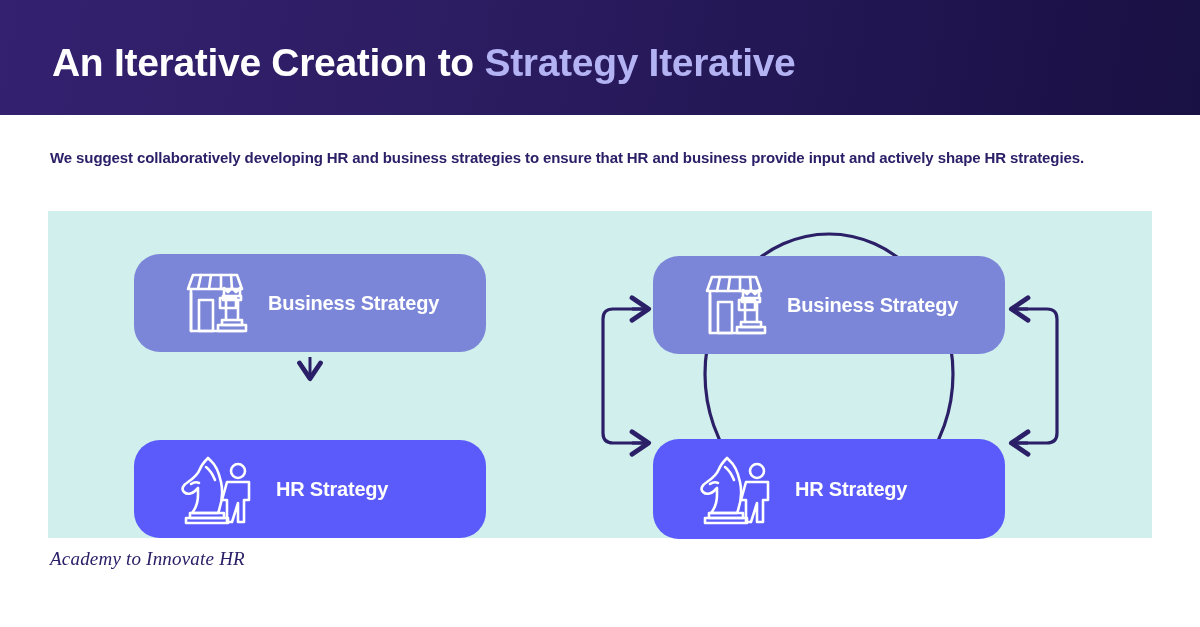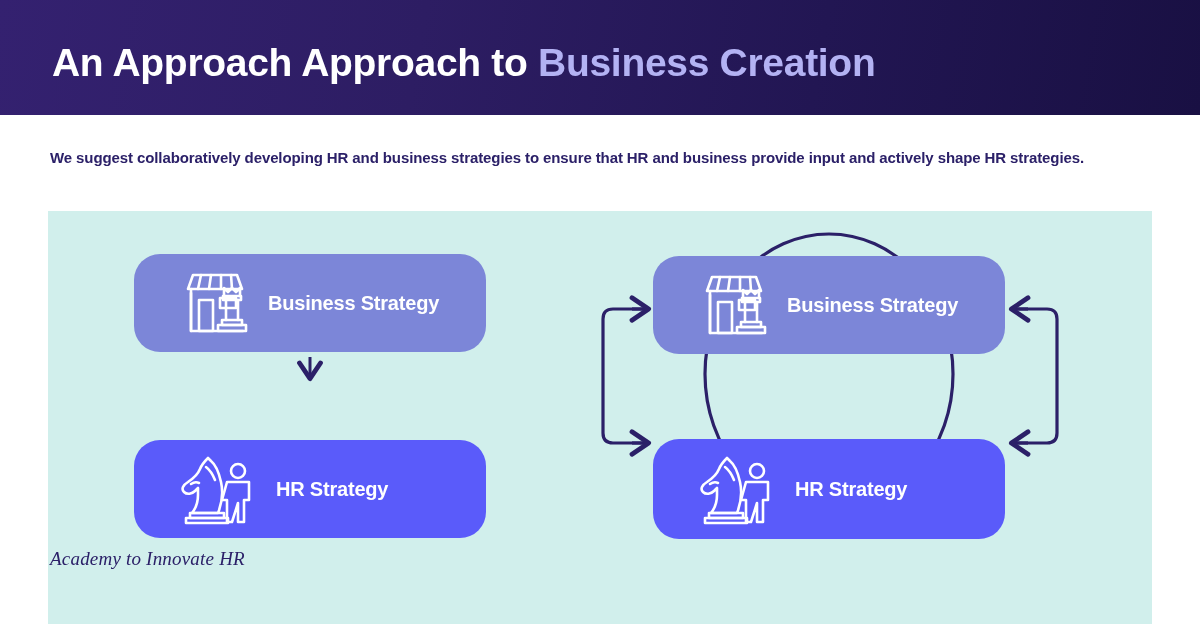--- a/index.html
+++ b/index.html
@@ -30,21 +30,21 @@
   
   .subtitle{
     position:absolute;left:50px;top:148px;width:1100px;
     font-size:15px;font-weight:bold;line-height:1.32;
     color:#2b2068;
     letter-spacing:-0.1px;
   }
 
   
   .panel{
-    position:absolute;left:48px;top:211px;width:1104px;height:413px;
+    position:absolute;left:48px;top:211px;width:1104px;height:327px;
     background:#d1efec;
   }
 
   
   .card{
     position:absolute;
     border-radius:26px;
     display:flex;align-items:center;
     box-sizing:border-box;
   }
@@ -90,21 +90,21 @@
     letter-spacing:0.2px;
     text-align:right;
   }
 </style>
 </head>
 <body>
 
 <div class="page">
 
   <div class="header">
-    <div class="header-title"><span>An Approach Approach to </span><span class="accent">Business Creation</span></div>
+    <div class="header-title"><span>An Iterative Creation to </span><span class="accent">Strategy Iterative</span></div>
   </div>
 
   <div class="subtitle">We suggest collaboratively developing HR and business strategies to ensure that HR and business provide input and actively shape HR strategies.</div>
 
   <div class="panel">
 
     <svg class="overlay under" viewBox="0 0 1104 327">
 
       <ellipse cx="781" cy="163" rx="124" ry="140" fill="none" stroke="#2b2068" stroke-width="3.2"></ellipse>
     </svg>

